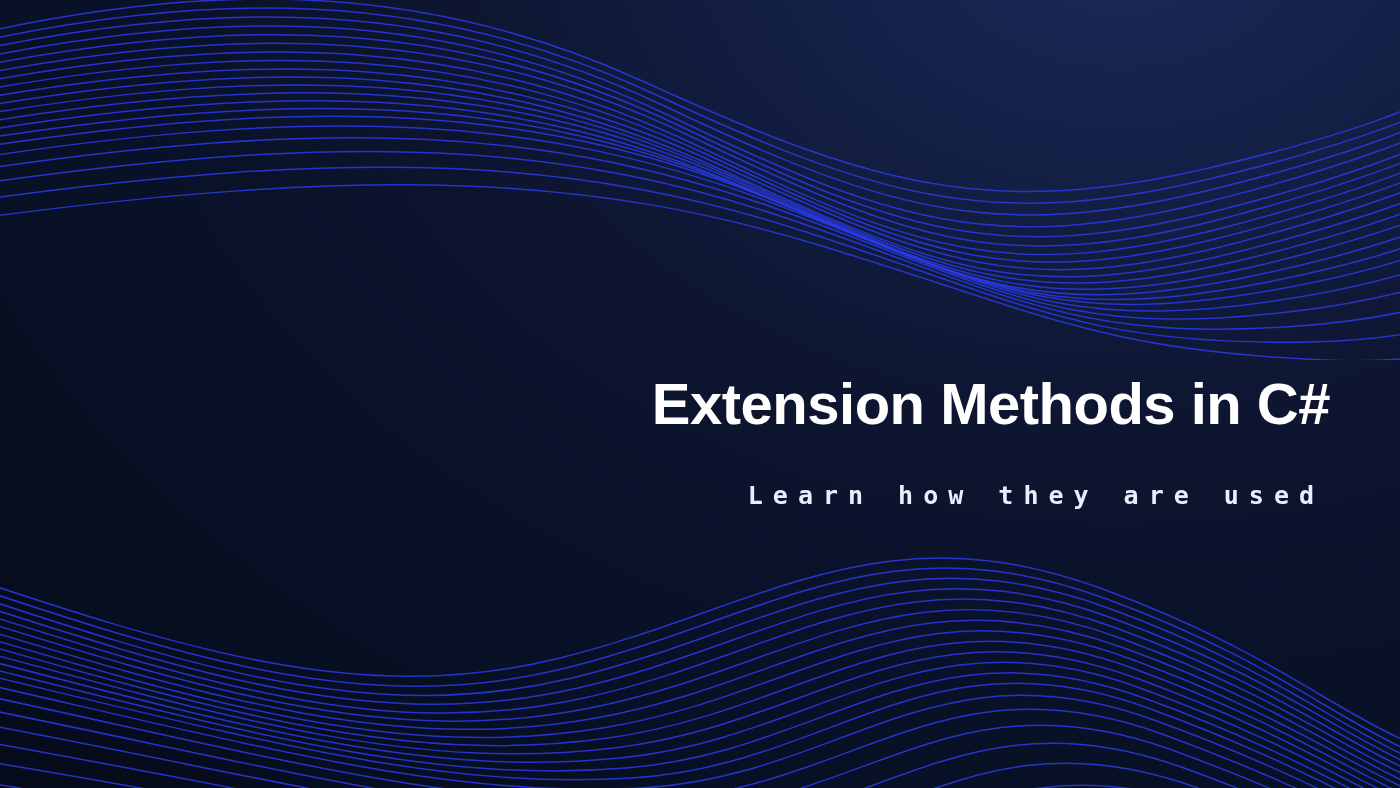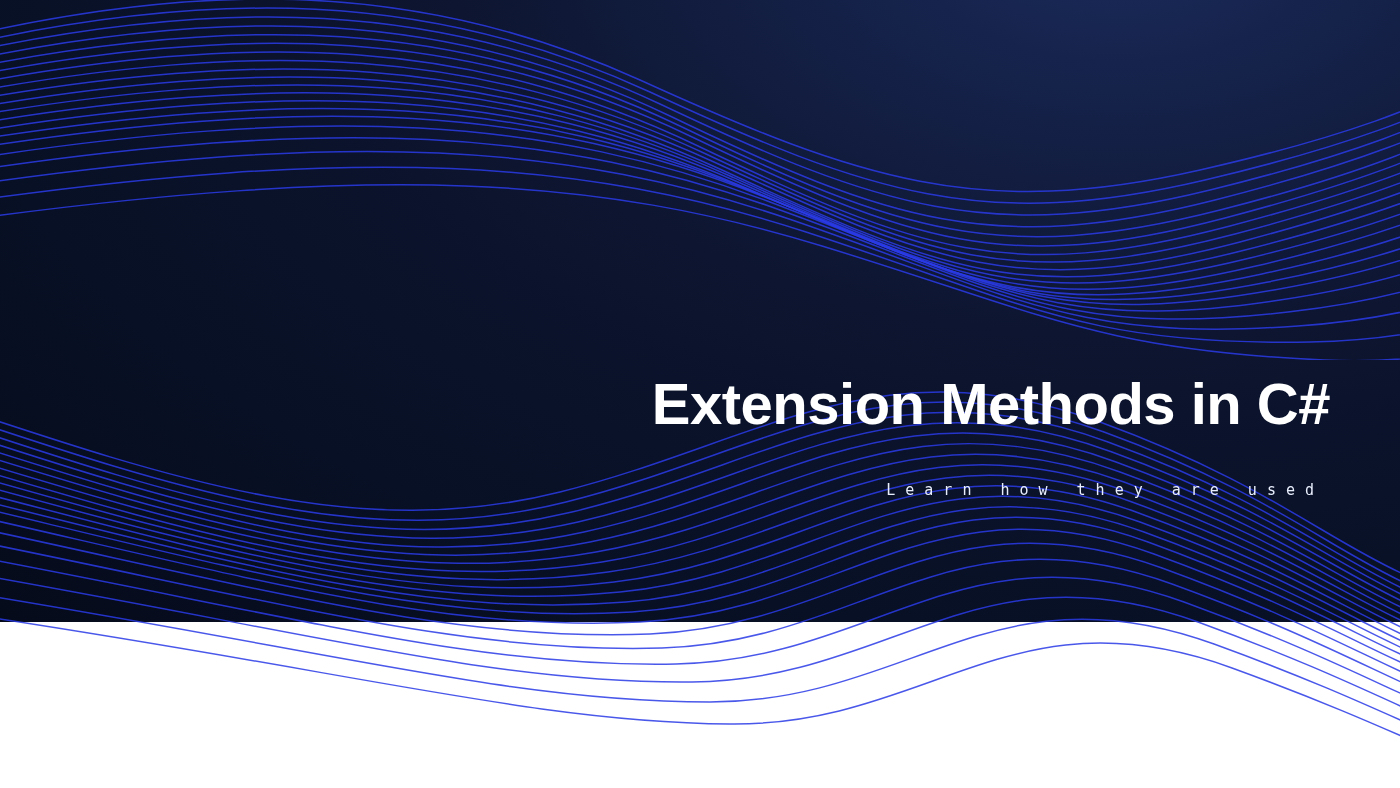--- a/index.html
+++ b/index.html
@@ -6,21 +6,21 @@
     margin: 0;
     padding: 0;
     width: 1400px;
     height: 788px;
     overflow: hidden;
     font-family: -apple-system, BlinkMacSystemFont, "Segoe UI", Helvetica, Arial, sans-serif;
   }
   .canvas {
     position: relative;
     width: 1400px;
-    height: 622px;
+    height: 788px;
     background: radial-gradient(120% 160% at 80% -10%, #1a2a5a 0%, #0d1530 40%, #081025 70%, #050a18 100%);
   }
   svg.waves {
     position: absolute;
     left: 0;
     width: 1400px;
     pointer-events: none;
   }
   svg.waves-top { top: -80px; height: 440px; }
   svg.waves-bottom { bottom: -120px; height: 460px; }
@@ -41,22 +41,22 @@
   .title {
     color: #ffffff;
     font-weight: 700;
     font-size: 58px;
     letter-spacing: -0.5px;
     margin-bottom: 12px;
   }
   .subtitle {
     color: #e8eefc;
     font-family: ui-monospace, "SFMono-Regular", Menlo, Consolas, monospace;
-    font-size: 15px;
-    font-weight: 400;
+    font-size: 25px;
+    font-weight: 700;
     letter-spacing: 10px;
     margin-right: 6px;
     margin-top: 44px;
   }
 </style>
 </head>
 <body>
 
 <div class="canvas">
 

